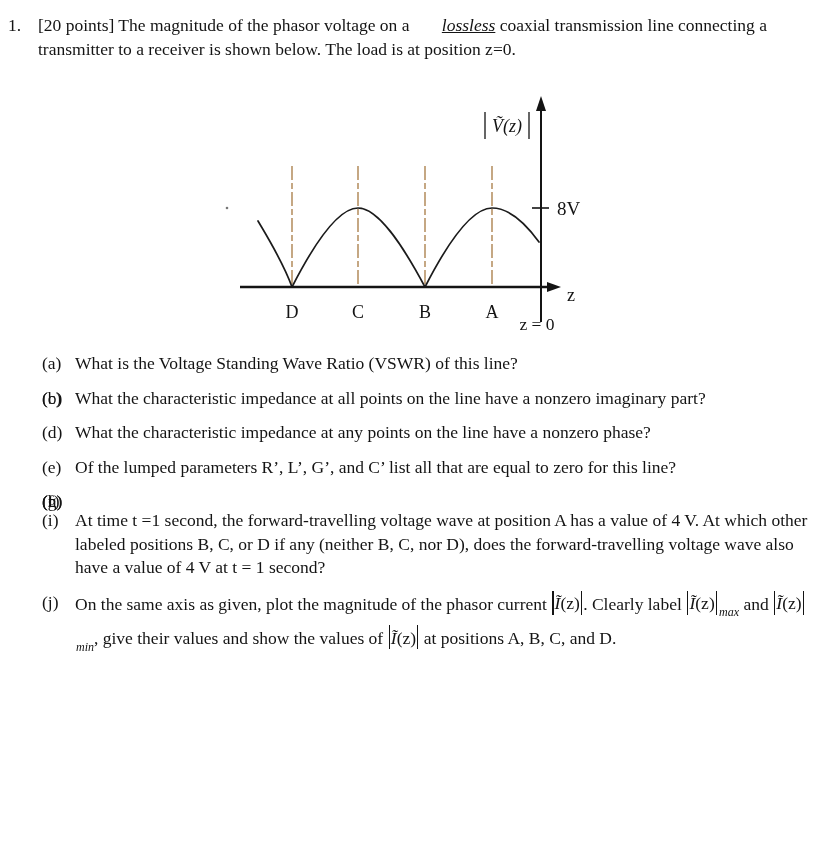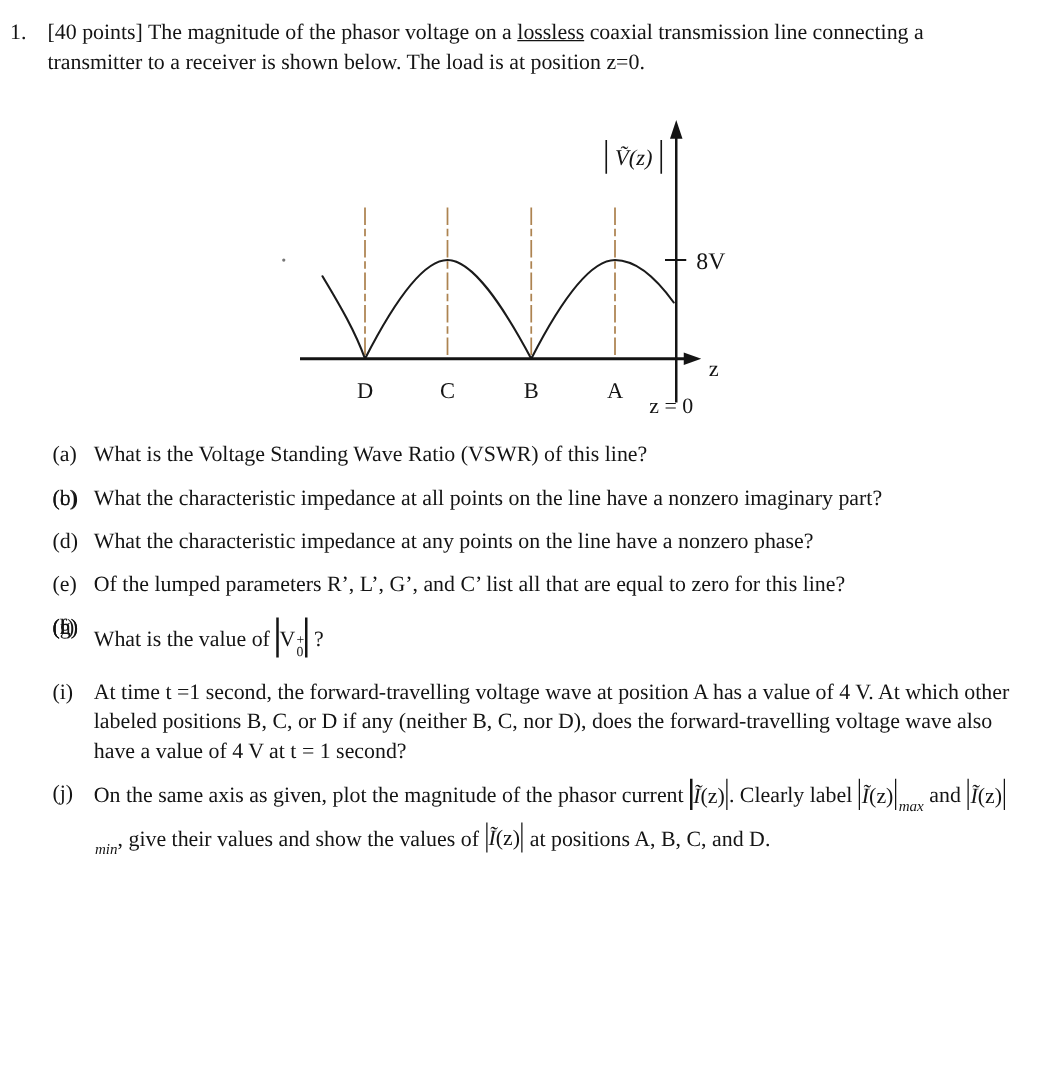--- a/index.html
+++ b/index.html
@@ -3,42 +3,42 @@
 <meta charset="utf-8">
 <style>
   html,body{margin:0;padding:0;}
   body{
     width:832px;height:855px;background:#ffffff;position:relative;
     font-family:"Liberation Serif","DejaVu Serif",serif;
     font-size:17.5px;color:#141414;overflow:hidden;
   }
   .header{position:absolute;top:13px;left:38px;width:780px;line-height:24px;}
   .qnum{position:absolute;left:-30px;top:0;}
-  .em-ital{text-decoration:underline;}
+  .em-ital{font-style:italic;text-decoration:underline;margin-left:28px;}
   .figure-wrap{position:absolute;left:215px;top:88px;width:395px;height:252px;}
   .figure-wrap svg{display:block;width:100%;height:100%;}
   svg text{font-family:"Liberation Serif","DejaVu Serif",serif;fill:#141414;}
   .questions{position:absolute;top:352px;left:42px;width:778px;}
   .q{position:relative;padding-left:33px;margin-bottom:11px;line-height:23.5px;}
   .q-label{position:absolute;left:0;top:0;}
   .q-h{padding-top:4px;padding-bottom:4px;}
   .vbar{display:inline-block;width:1.3px;background:#141414;height:1.4em;vertical-align:-0.32em;margin:0 1px;}
   .vbar.tall{height:1.85em;vertical-align:-0.55em;}
   .mvar{font-style:italic;}
   .scripts{display:inline-block;vertical-align:-0.45em;margin-left:1px;text-align:left;}
   .scripts .s-sup{display:block;font-size:11px;line-height:10px;}
   .scripts .s-sub{display:block;font-size:11px;line-height:10px;}
   .ph-sub{font-style:italic;font-size:12px;vertical-align:-7px;margin-left:1px;}
 </style>
 </head>
 <body>
 
 <div class="header">
   <span class="qnum">1.</span>
-  <span><span>[40 points] The magnitude of the phasor voltage on a </span><span class="em-ital">lossless</span><span> coaxial transmission line connecting a transmitter to a receiver is shown below.  The load is at position z=0.</span></span>
+  <span><span>[20 points] The magnitude of the phasor voltage on a </span><span class="em-ital">lossless</span><span> coaxial transmission line connecting a transmitter to a receiver is shown below.  The load is at position z=0.</span></span>
 </div>
 
 <div class="figure-wrap">
   <svg viewBox="215 88 395 252">
 
     <g stroke="#ad8350" stroke-width="1.4" stroke-dasharray="14 3 6 3">
       <line x1="292" y1="166" x2="292" y2="286"></line>
       <line x1="358" y1="166" x2="358" y2="286"></line>
       <line x1="425" y1="166" x2="425" y2="286"></line>
       <line x1="492" y1="166" x2="492" y2="286"></line>
@@ -72,16 +72,16 @@
 </div>
 
 <div class="questions">
     <div class="q"><span class="q-label">(a)</span><span class="q-body"><span>What is the Voltage Standing Wave Ratio (VSWR) of this line?</span></span></div>
     <div class="q"><span class="q-label">(b)</span></div>
     <div class="q"><span class="q-label">(c)</span><span class="q-body"><span>What the characteristic impedance at all points on the line have a nonzero imaginary part?</span></span></div>
     <div class="q"><span class="q-label">(d)</span><span class="q-body"><span>What the characteristic impedance at any points on the line have a nonzero phase?</span></span></div>
     <div class="q"><span class="q-label">(e)</span><span class="q-body"><span>Of the lumped parameters R’, L’, G’, and C’ list all that are equal to zero for this line?</span></span></div>
     <div class="q"><span class="q-label">(f)</span></div>
     <div class="q"><span class="q-label">(g)</span></div>
-    <div class="q q-h"><span class="q-label">(h)</span><span class="q-body"><span>What is the value of </span><span><span class="vbar tall"></span><span>V</span><span class="scripts"><span class="s-sup">+</span><span class="s-sub">0</span></span><span class="vbar tall"></span></span><span> ?</span></span></div>
+    <div class="q q-h"><span class="q-label">(h)</span></div>
     <div class="q"><span class="q-label">(i)</span><span class="q-body"><span>At time t =1 second, the forward-travelling voltage wave at position A has a value of 4 V.  At which other labeled positions B, C, or D if any (neither B, C, nor D), does the forward-travelling voltage wave also have a value of 4 V at t = 1 second?</span></span></div>
     <div class="q"><span class="q-label">(j)</span><span class="q-body"><span>On the same axis as given, plot the magnitude of the phasor current </span><span><span class="vbar"></span><span class="mvar">Ĩ</span><span>(z)</span><span class="vbar"></span></span><span>. Clearly label </span><span><span class="vbar"></span><span class="mvar">Ĩ</span><span>(z)</span><span class="vbar"></span><span class="ph-sub">max</span></span><span> and </span><span><span class="vbar"></span><span class="mvar">Ĩ</span><span>(z)</span><span class="vbar"></span><span class="ph-sub">min</span></span><span>, give their values and show the values of </span><span><span class="vbar"></span><span class="mvar">Ĩ</span><span>(z)</span><span class="vbar"></span></span><span> at positions A, B, C, and D.</span></span></div>
   </div>
 
 </body></html>

